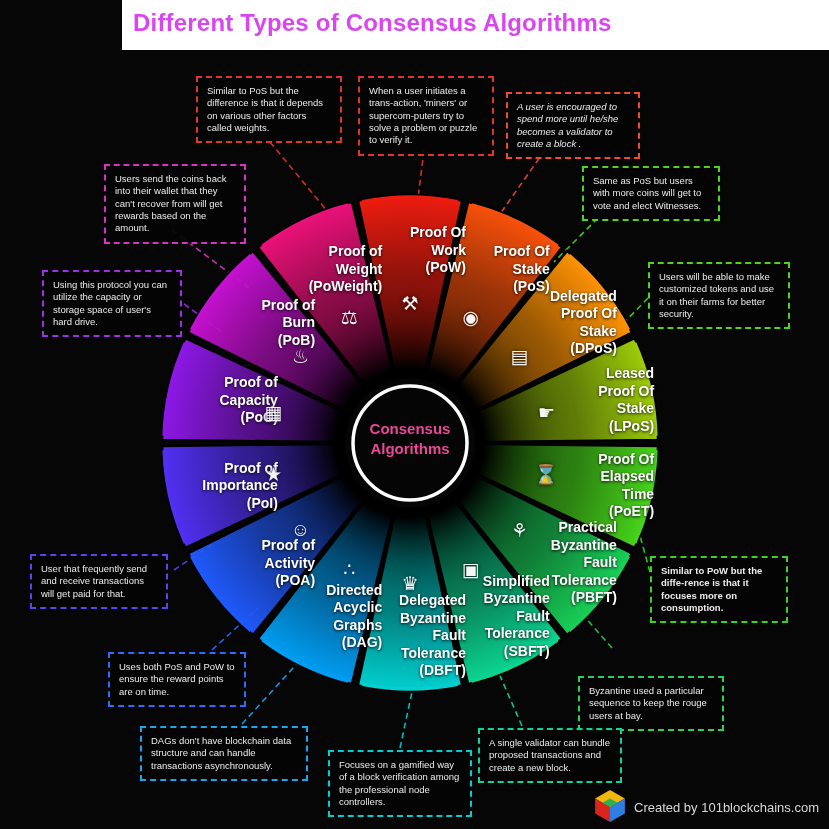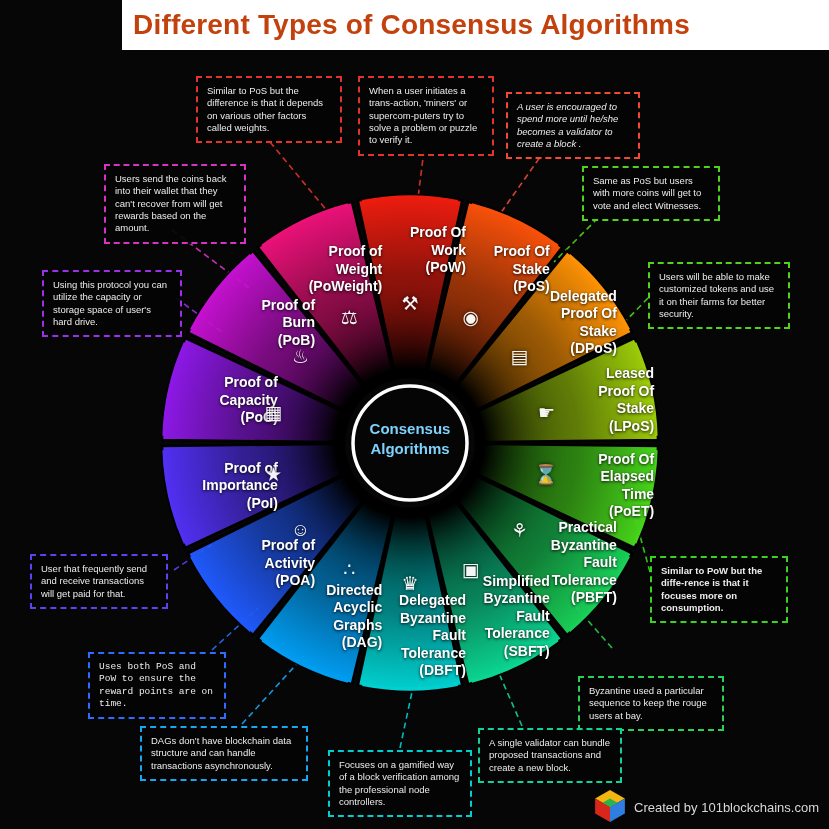--- a/index.html
+++ b/index.html
@@ -1,30 +1,30 @@
 <!DOCTYPE html>
 <html><head>
 <meta charset="utf-8">
 <style>
   html,body{margin:0;padding:0;background:#000;}
   #stage{position:relative;width:829px;height:829px;background:#060606;overflow:hidden;
          font-family:"Liberation Sans","DejaVu Sans",sans-serif;}
   .banner{position:absolute;left:122px;top:0;width:707px;height:50px;background:#ffffff;}
-  .title{position:absolute;left:133px;top:9px;width:600px;font-size:28px;font-weight:bold;
-         color:#c2410c;letter-spacing:.2px;white-space:nowrap;}
+  .title{position:absolute;left:133px;top:9px;width:600px;font-size:24px;font-weight:bold;
+         color:#d946ef;letter-spacing:.2px;white-space:nowrap;}
   svg.layer{position:absolute;left:0;top:0;}
   .seg-label{position:absolute;transform:translate(-50%,-50%);color:#fff;font-weight:bold;
              font-size:14px;line-height:1.25;text-align:right;width:112px;
              white-space:pre-line;text-shadow:0 1px 3px rgba(0,0,0,.9);z-index:4;}
   .seg-icon{position:absolute;transform:translate(-50%,-50%);color:#fff;font-size:19px;
             opacity:.95;z-index:4;text-shadow:0 0 4px rgba(0,0,0,.8);}
   .callout{position:absolute;background:rgba(4,4,4,.92);border:2px dashed #888;color:#ececec;
            font-size:9.5px;line-height:1.3;padding:7px 9px;box-sizing:border-box;z-index:5;}
   .center-label{position:absolute;left:410px;top:438px;transform:translate(-50%,-50%);
-                color:#7dd3fc;font-weight:bold;font-size:15px;line-height:1.3;text-align:center;z-index:4;}
+                color:#ec4899;font-weight:bold;font-size:15px;line-height:1.3;text-align:center;z-index:4;}
   #footer{position:absolute;right:10px;bottom:6px;display:flex;align-items:center;gap:8px;z-index:6;}
   #footer .brand{color:#fff;font-weight:bold;font-size:20px;line-height:1;}
   #footer .credit{color:#d8d8d8;font-size:13px;margin-top:3px;text-align:right;}
 </style>
 </head>
 <body>
 
 <div id="stage">
 
   <svg class="layer" id="lines" width="829" height="829">
@@ -241,21 +241,21 @@
   <div id="callouts">
       <div class="callout" style="left: 358px; top: 76px; width: 136px; border-color: rgb(227, 52, 43);">When a user initiates a trans-action, 'miners' or supercom-puters try to solve a problem or puzzle to verify it.</div>
       <div class="callout" style="left: 506px; top: 92px; width: 134px; border-color: rgb(240, 74, 51); font-style: italic;">A user is encouraged to spend more until he/she becomes a validator to create a block .</div>
       <div class="callout" style="left: 582px; top: 166px; width: 138px; border-color: rgb(79, 211, 28);">Same as PoS but users with more coins will get to vote and elect Witnesses.</div>
       <div class="callout" style="left: 648px; top: 262px; width: 142px; border-color: rgb(79, 211, 28);">Users will be able to make customized tokens and use it on their farms for better security.</div>
       <div class="callout" style="left: 650px; top: 556px; width: 138px; border-color: rgb(59, 211, 33); font-weight: bold;">Similar to PoW but the diffe-rence is that it focuses more on consumption.</div>
       <div class="callout" style="left: 578px; top: 676px; width: 146px; border-color: rgb(42, 208, 84);">Byzantine used a particular sequence to keep the rouge users at bay.</div>
       <div class="callout" style="left: 478px; top: 728px; width: 144px; border-color: rgb(16, 211, 155);">A single validator can bundle proposed transactions and create a new block.</div>
       <div class="callout" style="left: 328px; top: 750px; width: 144px; border-color: rgb(0, 207, 208);">Focuses on a gamified way of a block verification among the professional node controllers.</div>
       <div class="callout" style="left: 140px; top: 726px; width: 168px; border-color: rgb(24, 166, 242);">DAGs don't have blockchain data structure and can handle transactions asynchronously.</div>
-      <div class="callout" style="left: 88px; top: 652px; width: 138px; border-color: rgb(46, 107, 255); font-family: Liberation Mono, monospace;">Uses both PoS and PoW to ensure the reward points are on time.</div>
+      <div class="callout" style="left: 108px; top: 652px; width: 138px; border-color: rgb(46, 107, 255);">Uses both PoS and PoW to ensure the reward points are on time.</div>
       <div class="callout" style="left: 30px; top: 554px; width: 138px; border-color: rgb(90, 67, 245);">User that frequently send and receive transactions will get paid for that.</div>
       <div class="callout" style="left: 42px; top: 270px; width: 140px; border-color: rgb(155, 48, 232);">Using this protocol you can utilize the capacity or storage space of user's hard drive.</div>
       <div class="callout" style="left: 104px; top: 164px; width: 142px; border-color: rgb(214, 51, 193);">Users send the coins back into their wallet that they can't recover from will get rewards based on the amount.</div>
       <div class="callout" style="left: 196px; top: 76px; width: 146px; border-color: rgb(227, 52, 43);">Similar to PoS but the difference is that it depends on various other factors called weights.</div>
     </div>
 
   <div id="footer">
     <svg width="32" height="34" viewBox="0 0 30 32">
       <polygon points="15,1 29,9 15,17 1,9" fill="#f1b70f"></polygon>
       <polygon points="1,9 15,17 15,31 1,23" fill="#d8261c"></polygon>

